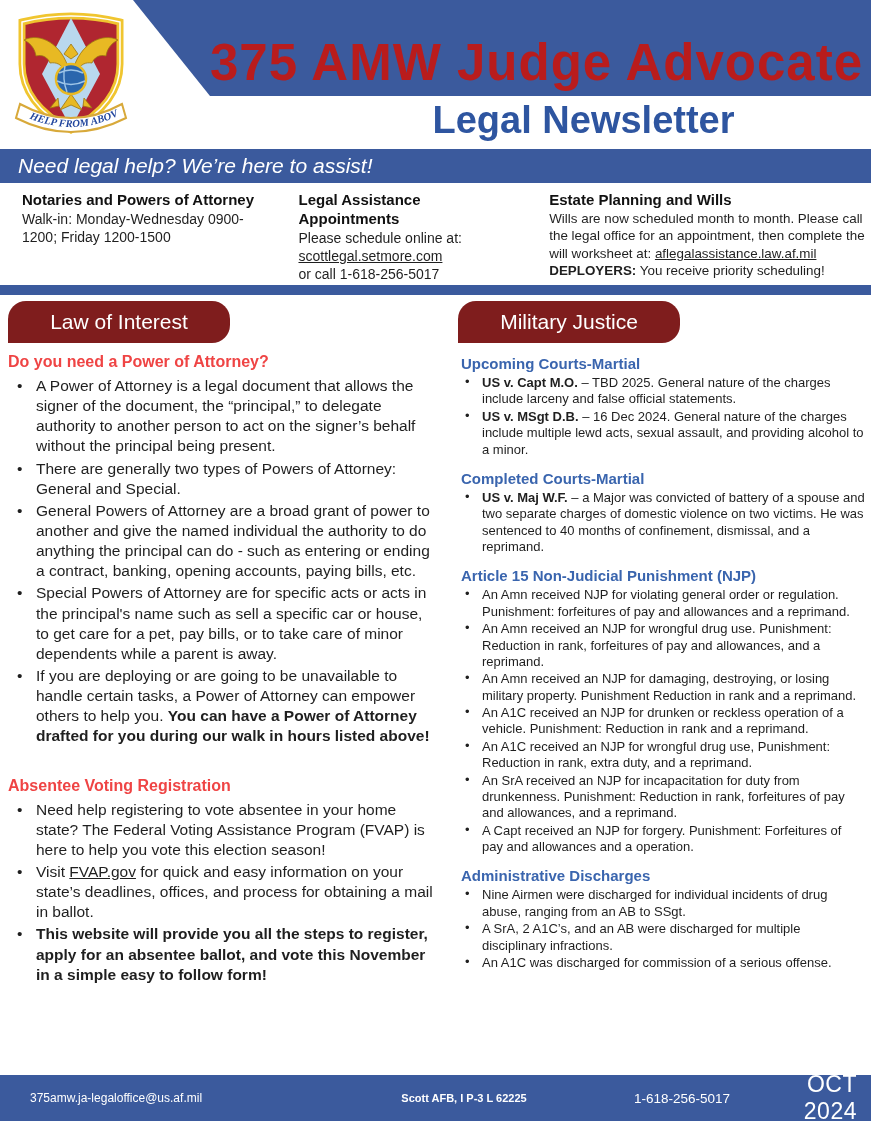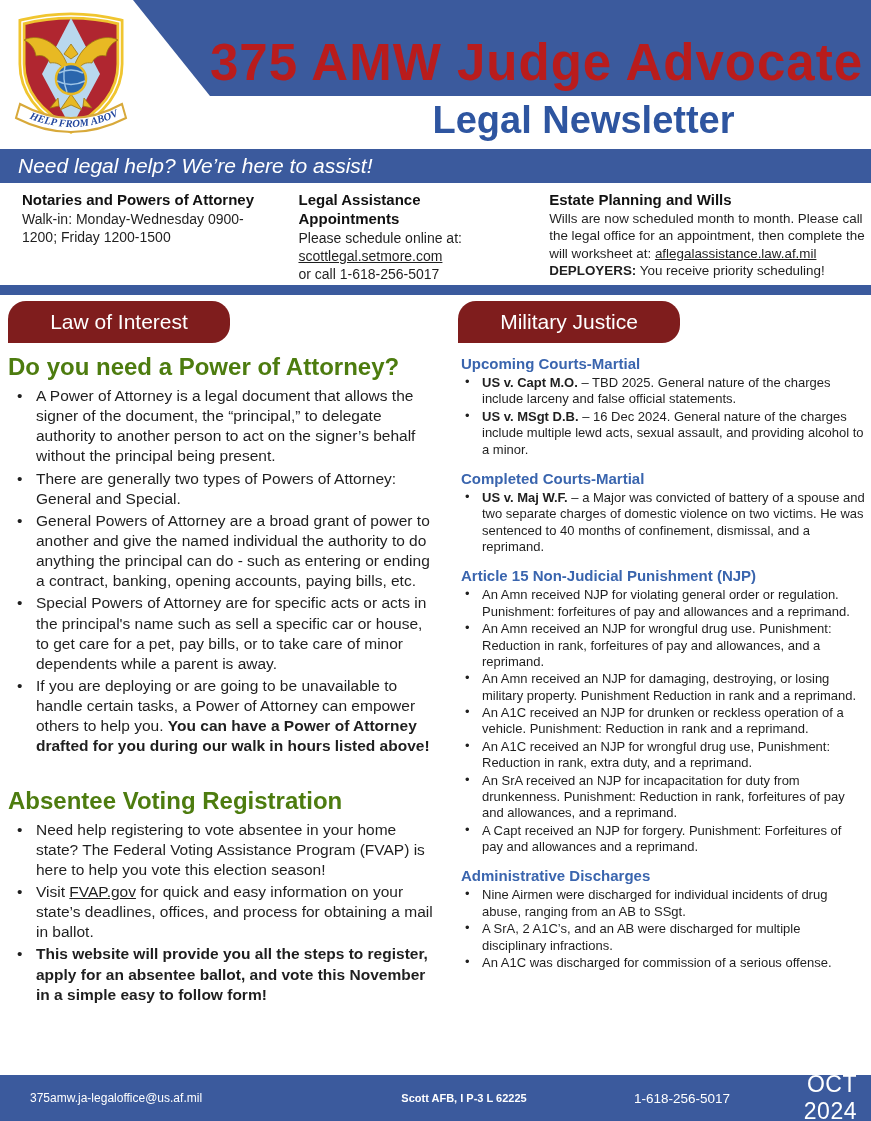--- a/index.html
+++ b/index.html
@@ -39,21 +39,21 @@
   .ic3 h3{margin-bottom:1px;}
   .link{color:inherit;text-decoration:underline;cursor:pointer;}
   .divider{position:absolute;top:285px;left:0;width:871px;height:10px;background:#3b5a9d;}
   
   .col-left{position:absolute;top:301px;left:8px;width:428px;}
   .col-right{position:absolute;top:301px;left:458px;width:407px;}
   .badge{
     display:block;width:222px;box-sizing:border-box;background:#7f1d1d;color:#ffffff;
     text-align:center;font-size:21px;padding:9px 0;border-radius:18px 18px 18px 0;
   }
-  .h-left{font-size:24px;font-weight:bold;color:#4d7c0f;margin:10px 0 5px 0;}
+  .h-left{font-size:16px;font-weight:bold;color:#ef4444;margin:10px 0 5px 0;}
   .voting-gap{margin-top:30px;}
   ul{list-style:none;margin:0;padding:0;}
   .blt li{position:relative;padding-left:28px;margin:0 0 2px 0;font-size:15.5px;line-height:1.3;}
   .blt li::before{content:"\2022";position:absolute;left:9px;top:0;}
   .h-right{font-size:15px;font-weight:bold;color:#3a65ae;margin:12px 0 3px 3px;}
   .mt{}
   .blt-sm li{position:relative;padding-left:24px;margin:0 0 1px 0;font-size:13px;line-height:1.26;}
   .blt-sm li::before{content:"\2022";position:absolute;left:7px;top:-1px;}
   .b{font-weight:bold;}
   
@@ -153,21 +153,21 @@
   </ul>
 
   <div class="h-right mt">Article 15 Non-Judicial Punishment (NJP)</div>
   <ul class="blt-sm">
     <li><span>An Amn received NJP for violating general order or regulation. Punishment: forfeitures of pay and allowances and a reprimand.</span></li>
     <li><span>An Amn received an NJP for wrongful drug use. Punishment: Reduction in rank, forfeitures of pay and allowances, and a reprimand.</span></li>
     <li><span>An Amn received an NJP for damaging, destroying, or losing military property. Punishment Reduction in rank and a reprimand.</span></li>
     <li><span>An A1C received an NJP for drunken or reckless operation of a vehicle. Punishment: Reduction in rank and a reprimand.</span></li>
     <li><span>An A1C received an NJP for wrongful drug use, Punishment: Reduction in rank, extra duty, and a reprimand.</span></li>
     <li><span>An SrA received an NJP for incapacitation for duty from drunkenness. Punishment: Reduction in rank, forfeitures of pay and allowances, and a reprimand.</span></li>
-    <li><span>A Capt received an NJP for forgery. Punishment: Forfeitures of pay and allowances and a reprimand.</span></li>
+    <li><span>A Capt received an NJP for forgery. Punishment: Forfeitures of pay and allowances and a operation.</span></li>
   </ul>
 
   <div class="h-right mt">Administrative Discharges</div>
   <ul class="blt-sm">
     <li><span>Nine Airmen were discharged for individual incidents of drug abuse, ranging from an AB to SSgt.</span></li>
     <li><span>A SrA, 2 A1C’s, and an AB were discharged for multiple disciplinary infractions.</span></li>
     <li><span>An A1C was discharged for commission of a serious offense.</span></li>
   </ul>
 </div>
 

